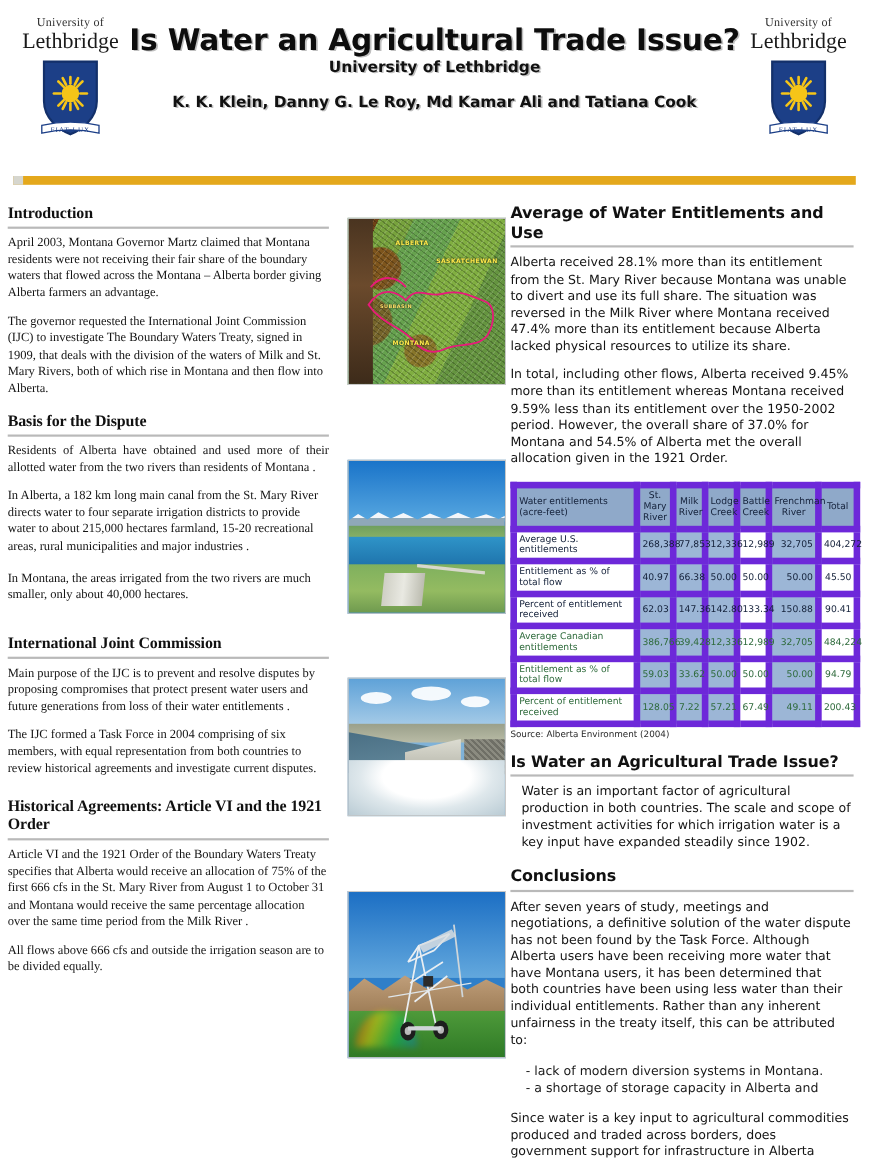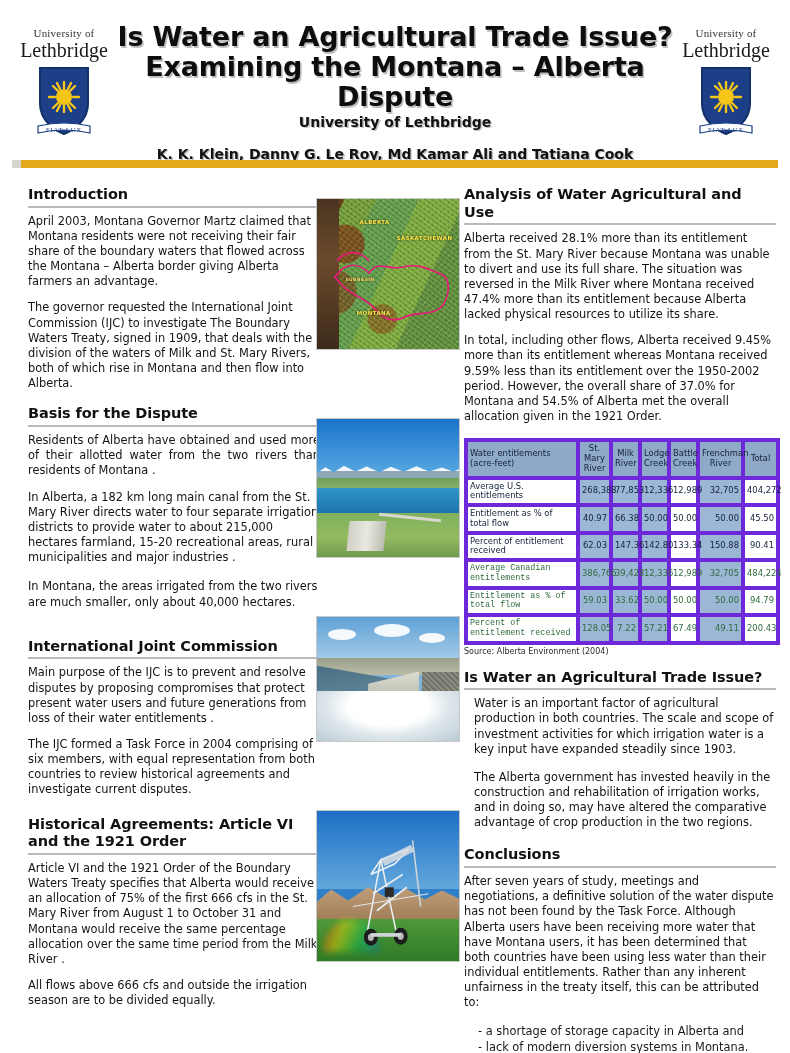--- a/index.html
+++ b/index.html
@@ -21,21 +21,21 @@
     position: relative;
     height: 152px;
     display: flex;
     align-items: flex-start;
     justify-content: space-between;
     padding: 0 18px;
     box-sizing: border-box;
   }
   .logo {
     width: 92px;
-    padding-top: 28px;
+    padding-top: 16px;
     flex: 0 0 auto;
     text-align: center;
     user-select: none;
   }
   .logo-line1 {
     font-family: "Liberation Serif", "DejaVu Serif", serif;
     font-size: 11px;
     color: #333;
     line-height: 1;
     letter-spacing: .2px;
@@ -97,23 +97,24 @@
   .content {
     position: absolute;
     top: 186px;
     left: 0;
     right: 0;
     bottom: 0;
   }
 
   .col-left {
     position: absolute;
-    left: 28px;
+    left: 7px;
     top: 0;
     width: 292px;
+    font-family: Liberation Serif, serif;
   }
   .col-mid {
     position: absolute;
     left: 316px;
     top: 0;
     width: 144px;
   }
   .col-right {
     position: absolute;
     left: 464px;
@@ -233,40 +234,40 @@
   .img-pivot .machine svg { width:100%; height:100%; }
 
   
   table.entitlements {
     border-collapse: collapse;
     width: 312px;
     font-size: 8.4px;
     table-layout: fixed;
   }
   table.entitlements th, table.entitlements td {
-    border: 4px solid #6d28d9;
+    border: 6px solid #6d28d9;
     padding: 2px 2px;
     line-height: 1.16;
   }
   table.entitlements thead th {
     background: #8fa9c9;
     color: #14213a;
     font-weight: normal;
     text-align: center;
     vertical-align: middle;
     height: 26px;
   }
   table.entitlements thead th.lbl { text-align: left; }
   td.lbl { text-align:left; background:#ffffff; }
   td.num { text-align:right; }
   td.hl  { background:#9cb6d6; }
   td.pl  { background:#ffffff; }
   tr.us td { color:#14213a; }
   tr.ca td { color:#2f6b3c; }
-  tr.ca td.lbl { color:#2f6b3c;font-family:Liberation Mono, monospace; }
+  tr.ca td.lbl { color:#2f6b3c; }
   tr.ca-first td { border-top: 2px solid #ffffff; }
   .tbl-source {
     font-size: 8px;
     color: #2a2a2a;
     margin-top: 2px;
     font-family: "DejaVu Sans", "Liberation Sans", sans-serif;
   }
   ul.bullets { margin: 2px 0 11px 0; padding-left: 14px; list-style: none; }
   ul.bullets li { font-size: 11.4px; line-height: 1.45; }
 </style>
@@ -299,21 +300,20 @@
           </g>
         </g>
         <path d="M2 62 Q28 56 54 62 L54 69 Q28 63 2 69 Z" fill="#ffffff" stroke="#1c3f87" stroke-width="1.2"></path>
         <text x="28" y="68" font-size="6.4" fill="#1c3f87" text-anchor="middle" font-family="Liberation Serif, serif" letter-spacing="1">FIAT LUX</text>
       </svg>
     </div>
   </div>
 
   <div class="title-block">
     <div class="poster-title">Is Water an Agricultural Trade Issue?</div>
-    <div class="poster-title">Examining the Montana – Alberta Dispute</div>
     <div class="poster-authors" style="margin-top:0">University of Lethbridge</div>
     <div class="poster-authors">K. K. Klein, Danny G. Le Roy, Md Kamar Ali and Tatiana Cook</div>
   </div>
 
   <div class="logo">
     <div class="logo-line1">University of</div>
     <div class="logo-line2">Lethbridge</div>
     <div class="crest">
       <svg viewBox="0 0 56 74" width="56" height="74">
         <path d="M4 4 H52 V40 C52 56 38 66 28 70 C18 66 4 56 4 40 Z" fill="#1c3f87" stroke="#13306a" stroke-width="2"></path>
@@ -441,21 +441,21 @@
           <ellipse cx="50" cy="98" rx="3" ry="3.4" fill="#b9b9b9"></ellipse>
           <rect x="20" y="95" width="30" height="3.5" fill="#cfd4d8"></rect>
         </svg>
       </div>
     </div>
   </div>
 
   <div class="col-right">
 
     <div class="block">
-      <h2 class="section-head">Analysis of Water Agricultural and Use</h2>
+      <h2 class="section-head">Average of Water Entitlements and Use</h2>
       <div class="rule"></div>
       <p class="body">Alberta received 28.1% more than its entitlement from the St. Mary River because Montana was unable to divert and use its full share. The situation was reversed in the Milk River where Montana received 47.4% more than its entitlement because Alberta lacked physical resources to utilize its share.</p>
       <p class="body" style="margin-top:9px">In total, including other flows, Alberta received 9.45% more than its entitlement whereas Montana received 9.59% less than its entitlement over the  1950-2002 period. However, the overall share of 37.0% for Montana and 54.5% of Alberta met the overall allocation given in the 1921 Order.</p>
     </div>
 
     <div style="margin-top:6px">
       <table class="entitlements">
         <colgroup>
           <col style="width:112px">
             <col style="width:33px">
@@ -551,28 +551,27 @@
             <td class="num pl">200.43</td>
           </tr>
         </tbody>
       </table>
       <div class="tbl-source">Source: Alberta Environment (2004)</div>
     </div>
 
     <div class="block" style="margin-top:13px">
       <h2 class="section-head">Is Water an Agricultural Trade Issue?</h2>
       <div class="rule"></div>
-      <p class="body" style="margin-left:10px">Water is an important factor of agricultural production in both countries.  The scale and scope of investment activities for which irrigation water is a key input have expanded steadily since 1903.</p>
-      <p class="body" style="margin-top:13px;margin-left:10px">The Alberta government has invested heavily in the construction and rehabilitation of irrigation works, and in doing so, may have altered the comparative advantage of crop production in the two regions.</p>
+      <p class="body" style="margin-left:10px">Water is an important factor of agricultural production in both countries.  The scale and scope of investment activities for which irrigation water is a key input have expanded steadily since 1902.</p>
     </div>
 
     <div class="block" style="margin-top:16px">
       <h2 class="section-head">Conclusions</h2>
       <div class="rule"></div>
       <p class="body">After seven years of study, meetings and negotiations, a definitive solution of the water dispute has not been found by the Task Force.  Although Alberta users have been receiving more water that have Montana users, it has been determined that both countries have been using less water than their individual entitlements. Rather than any inherent unfairness in the treaty itself, this  can be attributed to:</p>
       <ul class="bullets" style="margin-top:12px">
+        <li>- lack of modern diversion systems in  Montana.</li>
         <li>- a shortage of storage capacity in Alberta and</li>
-        <li>- lack of modern diversion systems in  Montana.</li>
       </ul>
       <p class="body" style="margin-top:10px">Since water is a key input to agricultural commodities produced and traded across borders, does government support for infrastructure in Alberta provide an implicit trade advantage that benefits Canadian irrigation users or vice versa? More study is needed.</p>
     </div>
   </div>
 </div>
 
 </body></html>

